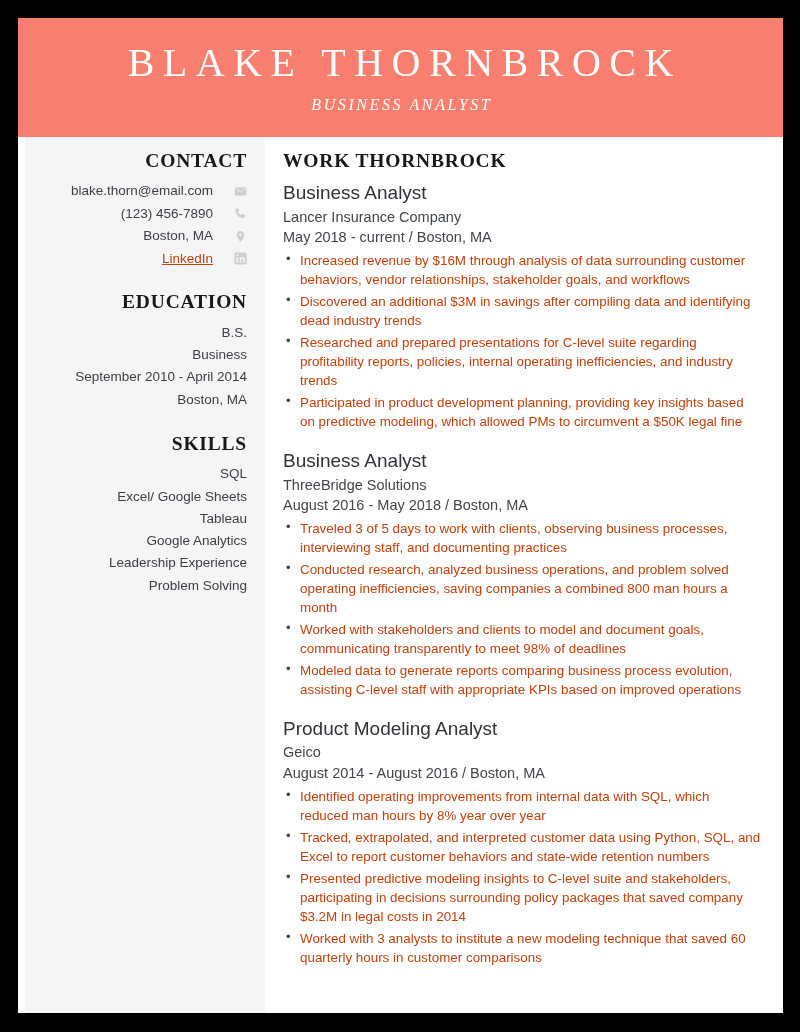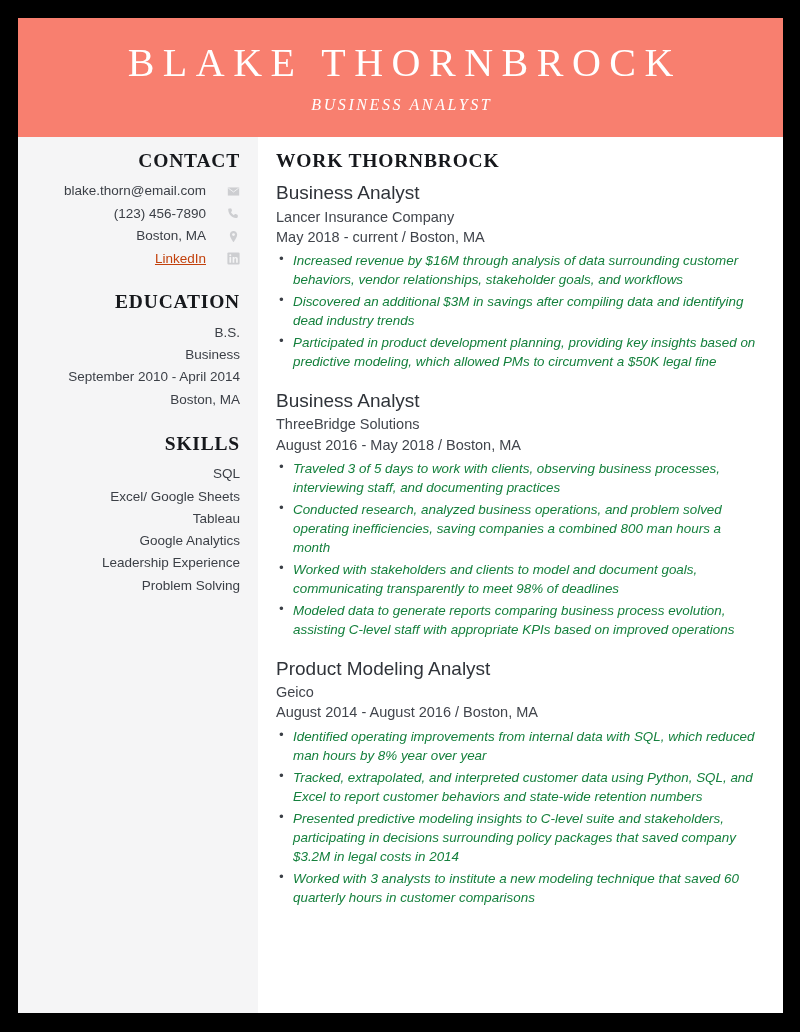--- a/index.html
+++ b/index.html
@@ -64,20 +64,21 @@
     height: 876px;
     align-items: stretch;
   }
   .sidebar {
     width: 240px;
     flex: 0 0 240px;
     background: #f5f5f6;
     box-sizing: border-box;
     padding: 13px 18px 0 14px;
     text-align: right;
+    margin-left: 7px;
   }
   .main {
     flex: 1 1 auto;
     background: #ffffff;
     box-sizing: border-box;
     padding: 13px 22px 0 18px;
   }
 
   
   .section-heading {
@@ -154,24 +155,23 @@
   .job-meta .sep { padding: 0 4px; }
   ul.bullets {
     list-style: none;
     margin: 0;
     padding: 0;
   }
   ul.bullets li {
     position: relative;
     padding-left: 17px;
     font-size: 13.4px;
-    color: #15803d;
+    color: #c2410c;
     line-height: 1.42;
     margin-bottom: 3px;
-    font-style: italic;
   }
   ul.bullets li::before {
     content: "\2022";
     position: absolute;
     left: 3px;
     top: -1px;
     font-size: 13px;
     color: #3b3f46;
   }
   .work-heading { margin-bottom: 9px; }
@@ -260,20 +260,21 @@
 
       <div class="job">
         <div class="job-title">Business Analyst</div>
         <div class="job-company">Lancer Insurance Company</div>
         <div class="job-meta">
           <span>May 2018 - current</span><span class="sep">/</span><span>Boston, MA</span>
         </div>
         <ul class="bullets">
           <li>Increased revenue by $16M through analysis of data surrounding customer behaviors, vendor relationships, stakeholder goals, and workflows</li>
           <li>Discovered an additional $3M in savings after compiling data and identifying dead industry trends</li>
+          <li>Researched and prepared presentations for C-level suite regarding profitability reports, policies, internal operating inefficiencies, and industry trends</li>
           <li>Participated in product development planning, providing key insights based on predictive modeling, which allowed PMs to circumvent a $50K legal fine</li>
         </ul>
       </div>
 
       <div class="job">
         <div class="job-title">Business Analyst</div>
         <div class="job-company">ThreeBridge Solutions</div>
         <div class="job-meta">
           <span>August 2016 - May 2018</span><span class="sep">/</span><span>Boston, MA</span>
         </div>

